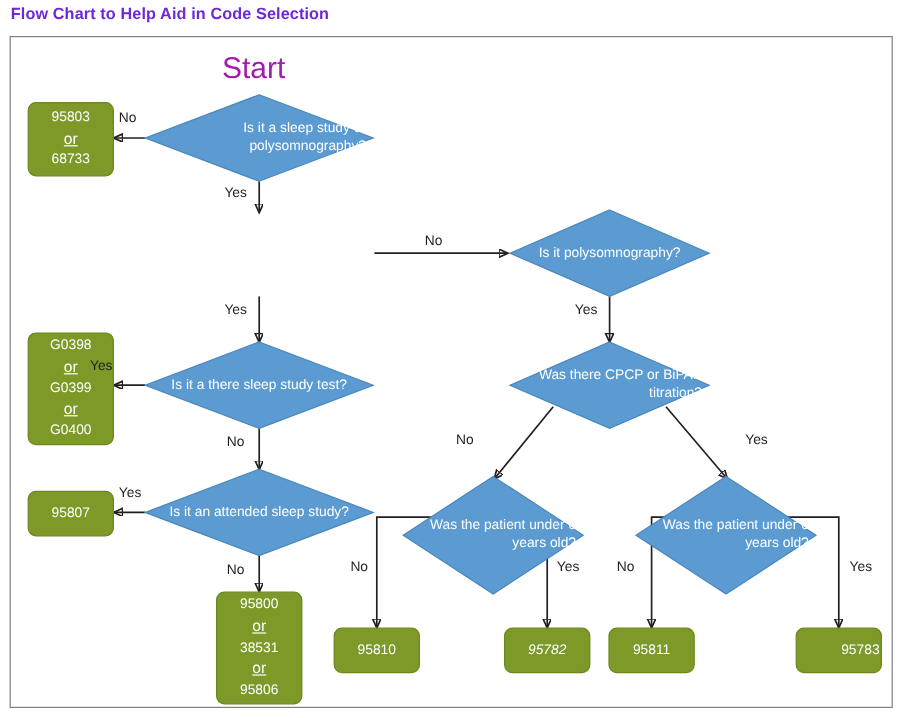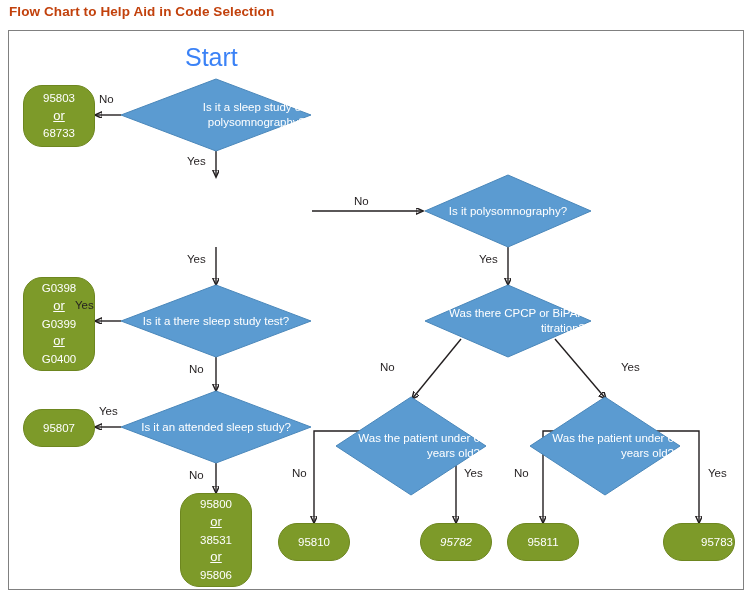--- a/index.html
+++ b/index.html
@@ -17,40 +17,40 @@
     color: #231f20;
   }
 
   #page-title {
     position: absolute;
     left: 9px;
     top: 4px;
     font-size: 13.5px;
     font-weight: bold;
     letter-spacing: 0.1px;
-    color: #c2410c;
+    color: #6d28d9;
     white-space: nowrap;
   }
 
   #chart-frame {
     position: absolute;
     left: 8px;
     top: 30px;
     width: 736px;
     height: 560px;
     border: 1.5px solid #808080;
     background: #ffffff;
     box-sizing: border-box;
   }
 
   
   .start-label {
     position: absolute;
     font-size: 25px;
-    color: #3b82f6;
+    color: #a21caf;
     font-weight: normal;
     white-space: nowrap;
   }
 
   
   .diamond {
     position: absolute;
     display: block;
   }
   .diamond svg {
@@ -73,21 +73,21 @@
     pointer-events: none;
     padding: 0 6px;
     box-sizing: border-box;
   }
 
   
   .code-box {
     position: absolute;
     background: #7d9a29;
     border: 1px solid #6d861f;
-    border-radius: 19px;
+    border-radius: 7px;
     color: #ffffff;
     display: flex;
     flex-direction: column;
     align-items: center;
     justify-content: center;
     font-size: 11.5px;
     line-height: 1.45;
     text-align: center;
     box-sizing: border-box;
   }

